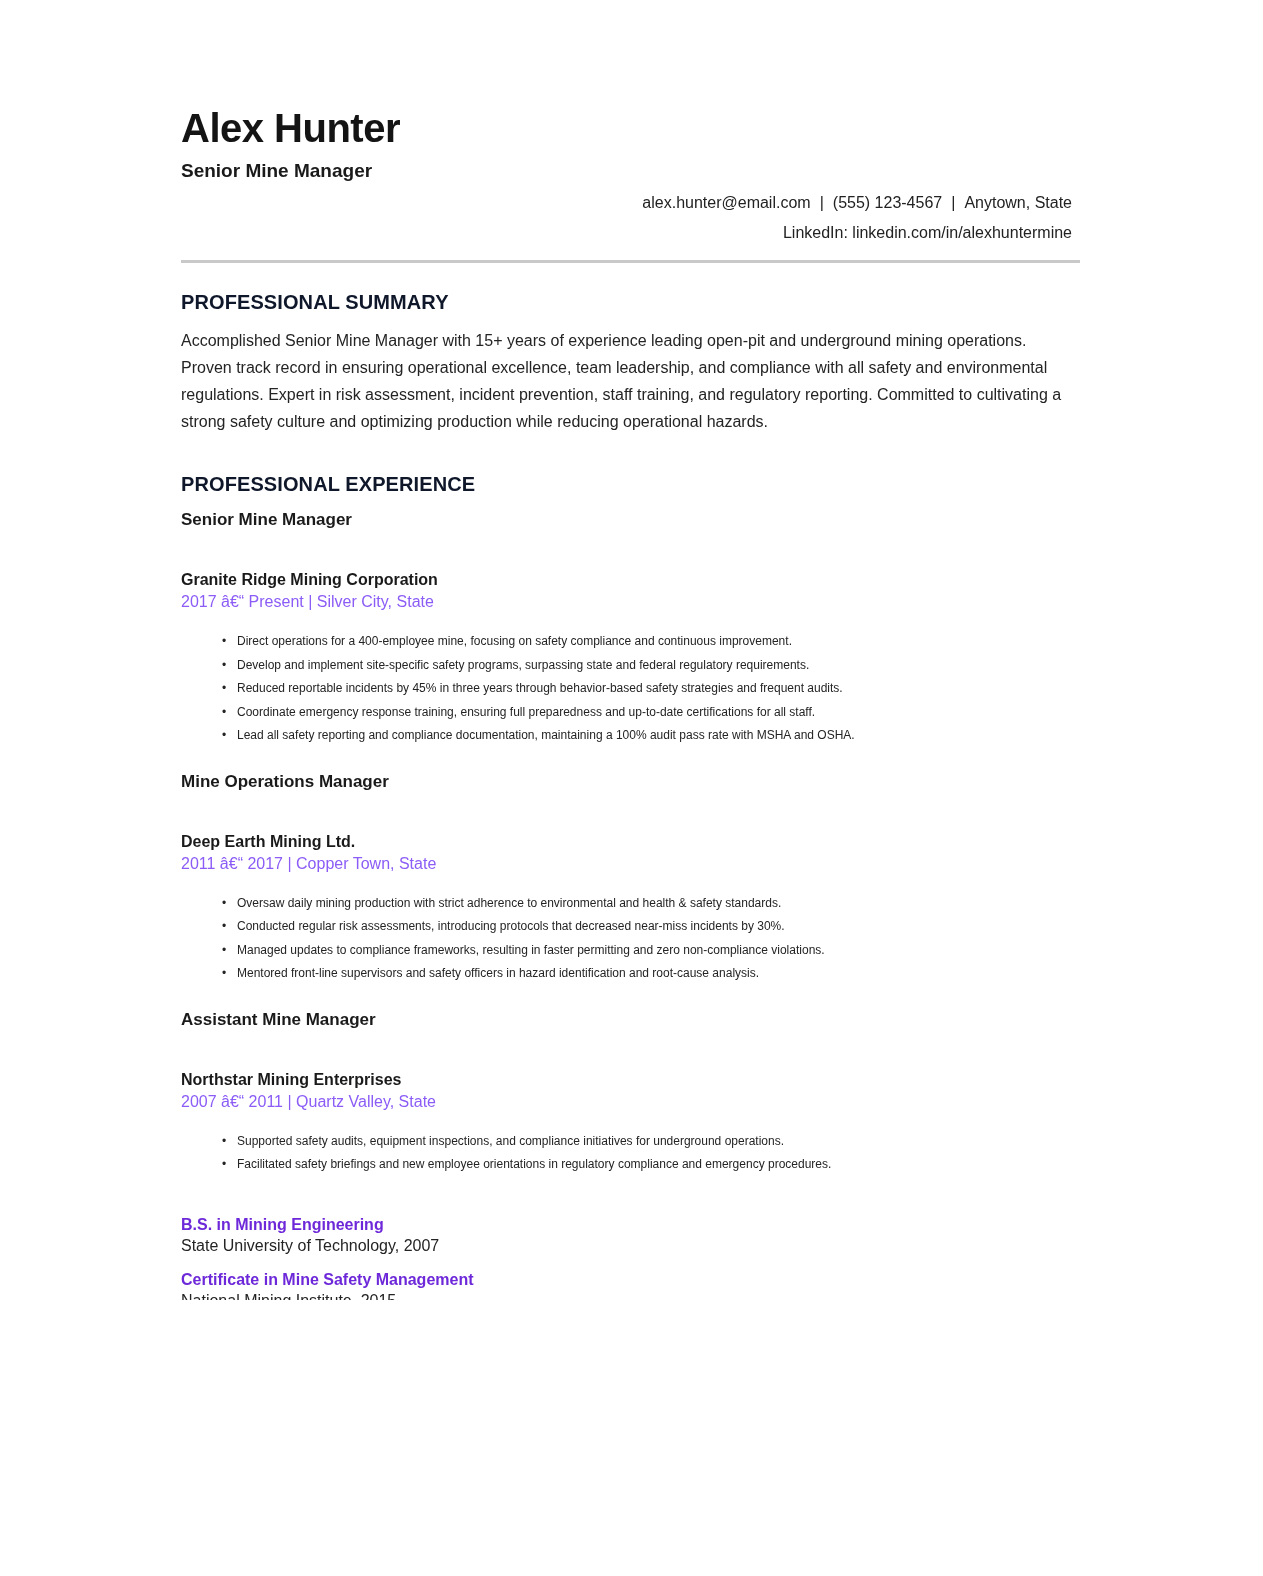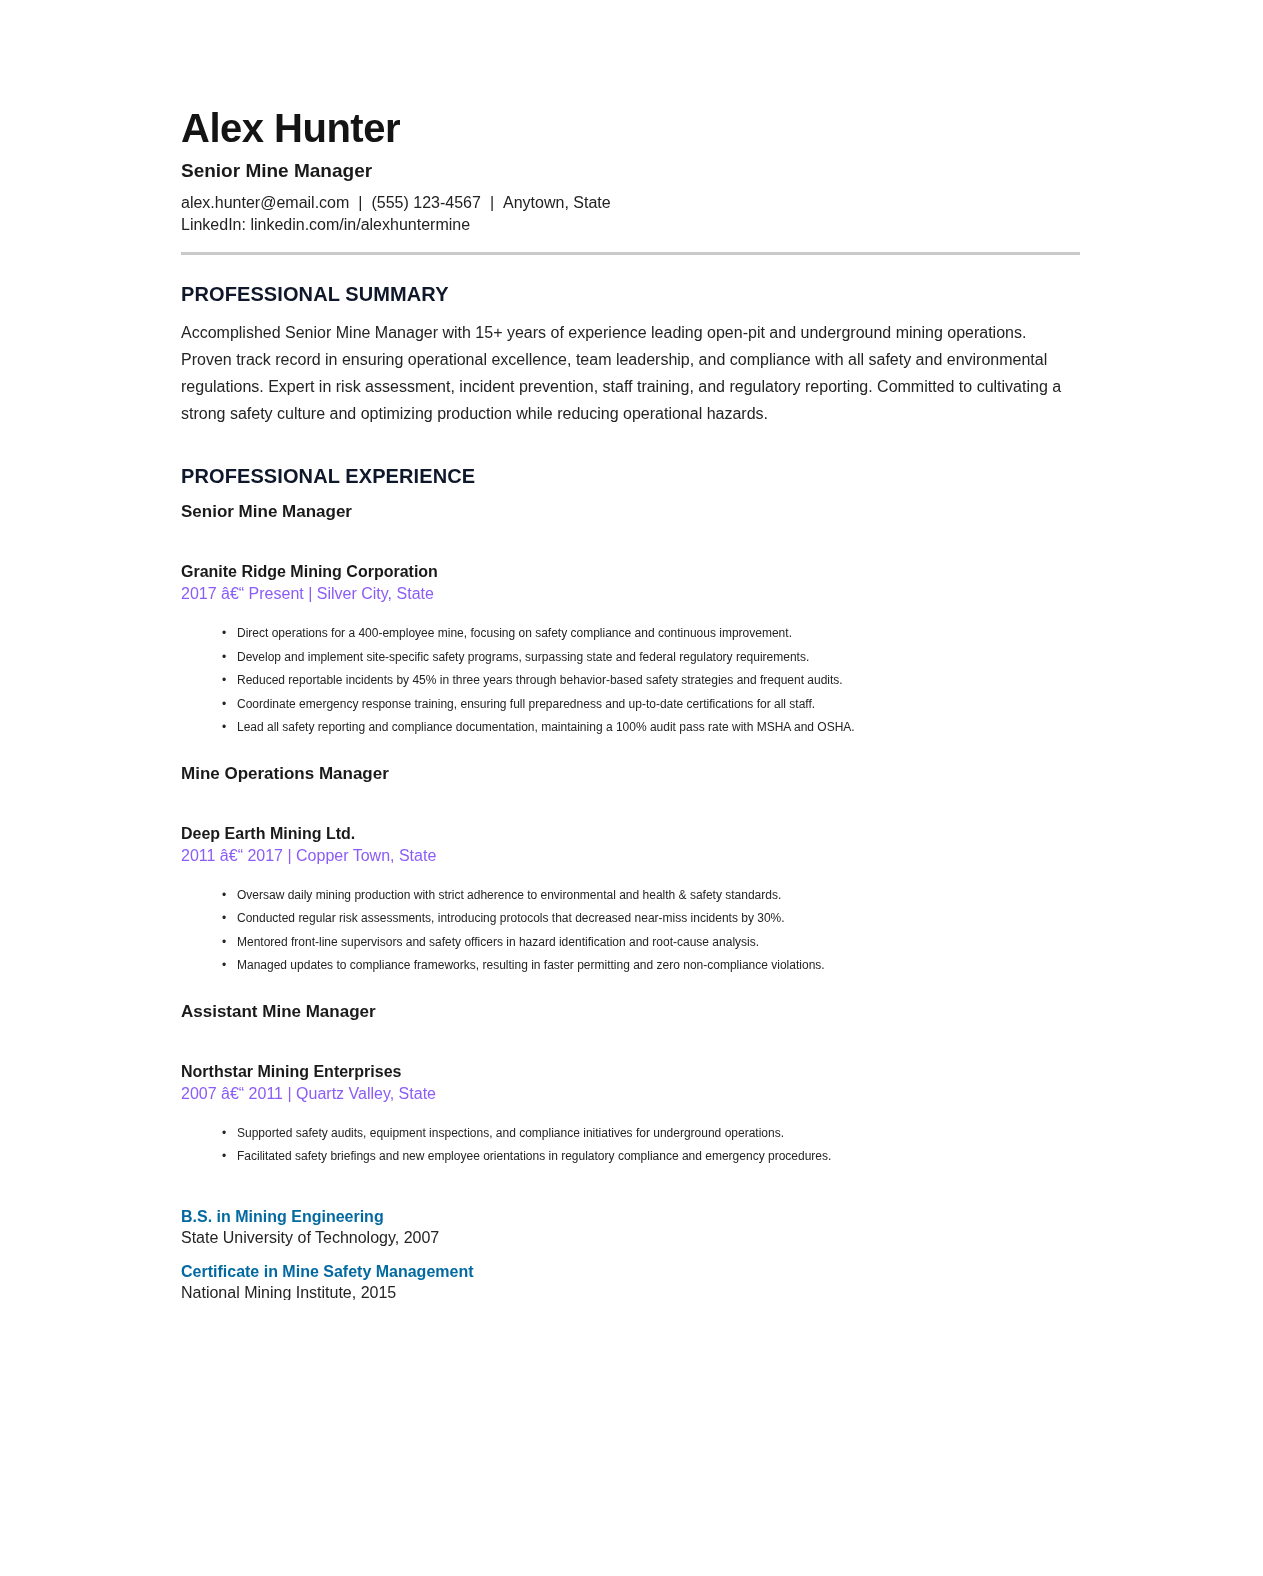--- a/index.html
+++ b/index.html
@@ -6,21 +6,21 @@
   body{
     width:1263px;height:1576px;background:#ffffff;
     font-family:"Liberation Sans",sans-serif;color:#212121;
     overflow:hidden;
   }
   .clip{height:1300px;overflow:hidden;}
   .page{box-sizing:border-box;width:1262px;padding:106px 182px 0 181px;}
 
   h1.name{font-size:40px;line-height:1.1;font-weight:700;color:#141414;margin:0 0 9px 0;letter-spacing:-0.5px;}
   .cand-title{font-size:19px;line-height:24px;font-weight:700;color:#1a1a1a;margin:0 0 9px 0;}
-  .contact{font-size:16px;line-height:22px;margin:0;color:#222222;}
+  .contact{font-size:16px;line-height:22px;margin:8px;color:#222222;text-align:right;}
   .contact .sep{margin:0 9px;}
   .divider{border:none;border-top:3px solid #c9c9c9;margin:16px 0 0 0;height:0;}
 
   section{margin-top:0;}
   .sec{margin-top:37px;}
   .sec.first{margin-top:27px;}
   h2.sec-h{font-size:20px;line-height:24px;font-weight:700;color:#0f172a;margin:0 0 13px 0;letter-spacing:0.1px;}
 
   .summary-text{font-size:16px;line-height:27px;margin:0;color:#242424;max-width:905px;}
 
@@ -28,21 +28,21 @@
   .job:first-child{margin-top:0;}
   .job-title{font-size:17px;line-height:22px;font-weight:700;color:#1a1a1a;margin:0;}
   .job-company{font-size:16px;line-height:22px;font-weight:700;color:#1a1a1a;margin-top:38px;}
   .job-meta{font-size:16px;line-height:22px;color:#8b5cf6;}
   ul.bullets{margin:17px 0 0 0;padding:0 0 0 41px;list-style:none;}
   ul.bullets li{position:relative;font-size:12px;line-height:23.5px;padding-left:15px;color:#242424;}
   ul.bullets li::before{content:"\2022";position:absolute;left:0;top:0;color:#242424;}
 
   .edu-entry{margin-top:13px;}
   .edu-entry:first-child{margin-top:0;}
-  .edu-degree{font-size:16px;line-height:21px;font-weight:700;color:#0369a1;}
+  .edu-degree{font-size:16px;line-height:21px;font-weight:700;color:#6d28d9;}
   .edu-school{font-size:16px;line-height:21px;color:#242424;}
 
   ul.certs{margin:0;padding:0 0 0 4px;list-style:none;}
   ul.certs li{position:relative;font-size:16px;line-height:22px;padding-left:15px;color:#242424;}
   ul.certs li::before{content:"\2022";position:absolute;left:0;top:0;color:#242424;}
 </style>
 </head>
 <body>
 
 <div class="clip">
@@ -79,22 +79,22 @@
               <li>Lead all safety reporting and compliance documentation, maintaining a 100% audit pass rate with MSHA and OSHA.</li>
             </ul>
           </div>
           <div class="job">
             <h3 class="job-title">Mine Operations Manager</h3>
             <div class="job-company">Deep Earth Mining Ltd.</div>
             <div class="job-meta">2011 â€“ 2017 | Copper Town, State</div>
             <ul class="bullets">
               <li>Oversaw daily mining production with strict adherence to environmental and health &amp; safety standards.</li>
               <li>Conducted regular risk assessments, introducing protocols that decreased near-miss incidents by 30%.</li>
+              <li>Managed updates to compliance frameworks, resulting in faster permitting and zero non-compliance violations.</li>
               <li>Mentored front-line supervisors and safety officers in hazard identification and root-cause analysis.</li>
-              <li>Managed updates to compliance frameworks, resulting in faster permitting and zero non-compliance violations.</li>
             </ul>
           </div>
           <div class="job">
             <h3 class="job-title">Assistant Mine Manager</h3>
             <div class="job-company">Northstar Mining Enterprises</div>
             <div class="job-meta">2007 â€“ 2011 | Quartz Valley, State</div>
             <ul class="bullets">
               <li>Supported safety audits, equipment inspections, and compliance initiatives for underground operations.</li>
               <li>Facilitated safety briefings and new employee orientations in regulatory compliance and emergency procedures.</li>
             </ul>

